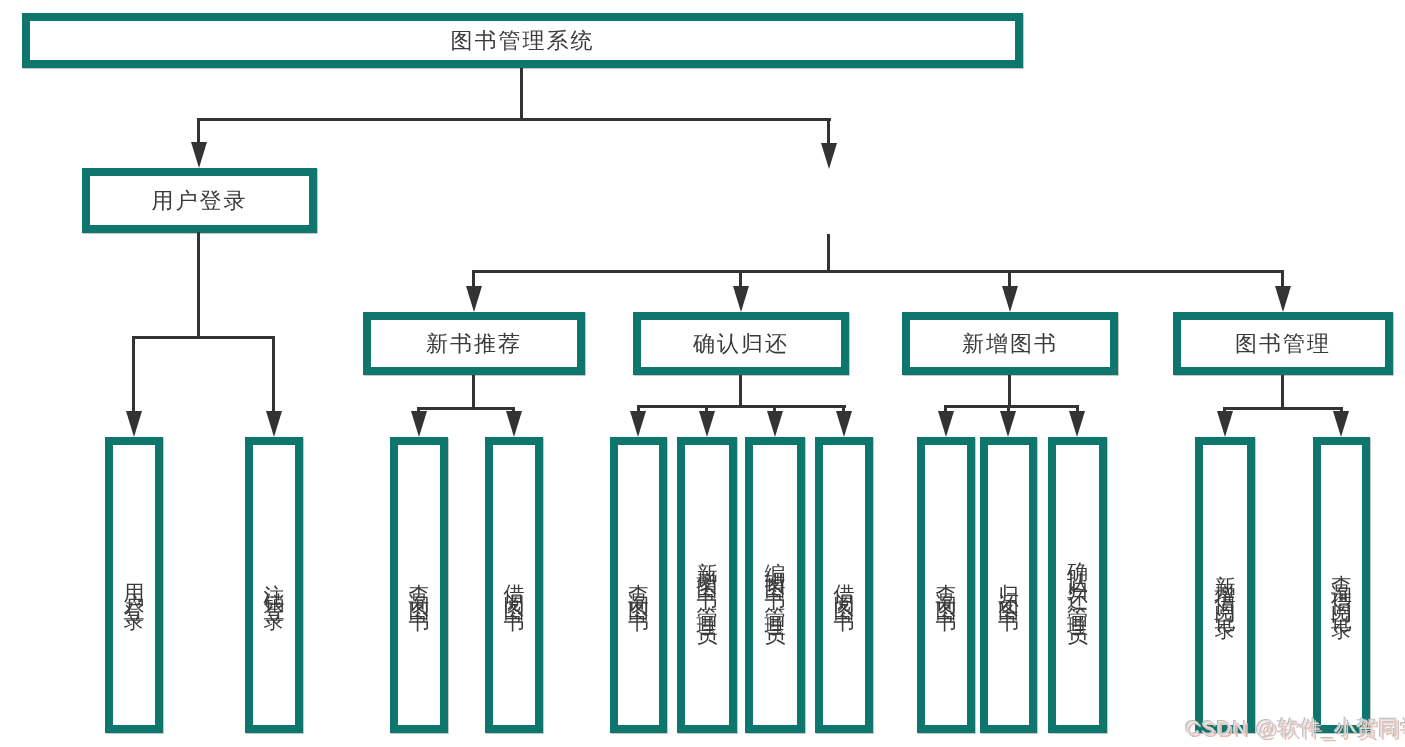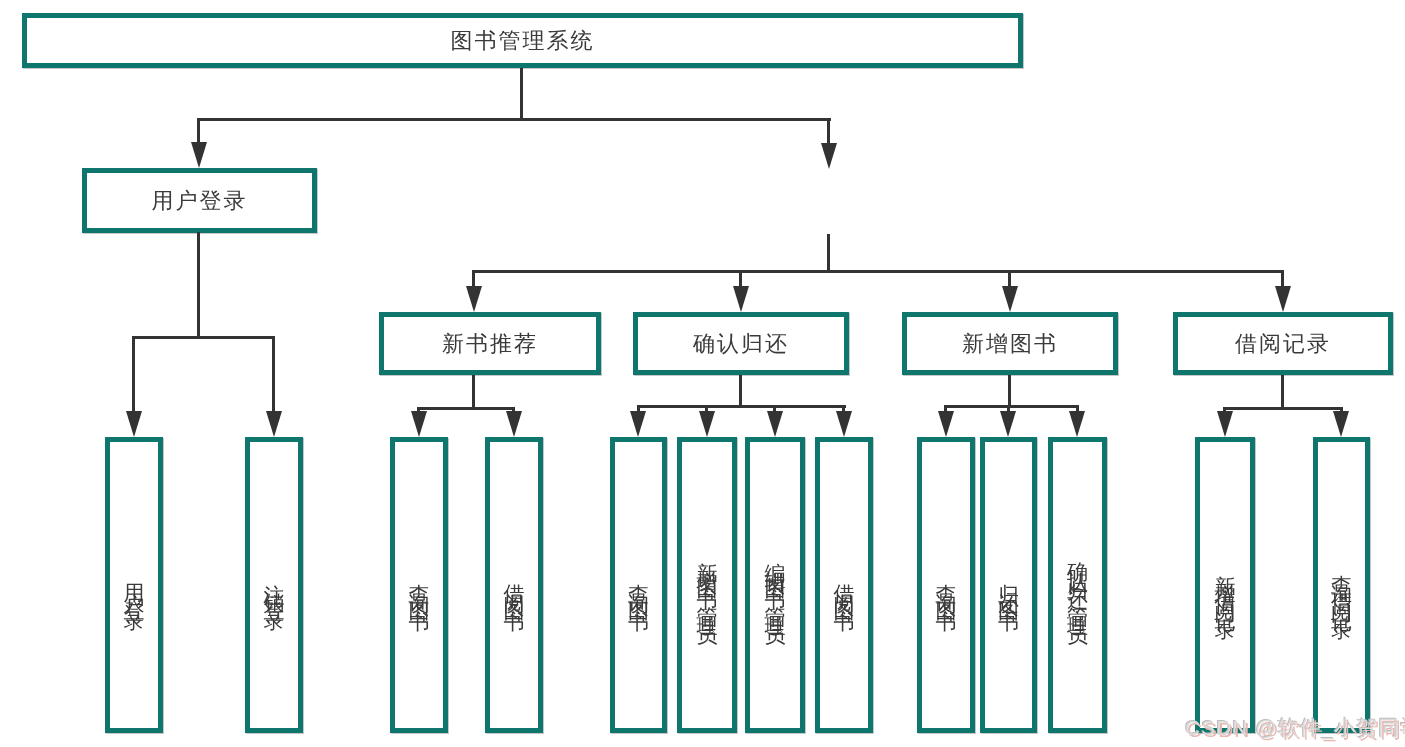--- a/index.html
+++ b/index.html
@@ -1,21 +1,21 @@
 <!DOCTYPE html>
 <html><head>
 <meta charset="utf-8">
 <style>
   html,body{margin:0;padding:0;background:#fff;}
   .canvas{
     position:relative;width:1405px;height:747px;background:#ffffff;
     font-family:"Liberation Sans","DejaVu Sans",sans-serif;color:#3a3a3a;overflow:hidden;
   }
   .box{
-    position:absolute;border:5px solid #0f766e;background:#fff;box-sizing:border-box;
+    position:absolute;border:8px solid #0f766e;background:#fff;box-sizing:border-box;
     display:flex;align-items:center;justify-content:center;
     font-size:22px;letter-spacing:2px;
     box-shadow:1px 1px 0 rgba(130,130,130,.45);
   }
   .vtext{
     writing-mode:vertical-rl;text-orientation:mixed;
     font-size:21px;letter-spacing:9px;line-height:1.05;
   }
   .vl{position:absolute;width:3px;background:#333;}
   .hl{position:absolute;height:3px;background:#333;}
@@ -57,31 +57,31 @@
   <div class="hl" style="left:472px;top:270px;width:812px;"></div>
   <div class="vl" style="left:472px;top:270px;height:18px;"></div>
   <div class="ar" style="left:466px;top:286px;"></div>
   <div class="vl" style="left:739px;top:270px;height:18px;"></div>
   <div class="ar" style="left:733px;top:286px;"></div>
   <div class="vl" style="left:1008px;top:270px;height:18px;"></div>
   <div class="ar" style="left:1002px;top:286px;"></div>
   <div class="vl" style="left:1281px;top:270px;height:18px;"></div>
   <div class="ar" style="left:1275px;top:286px;"></div>
 
-  <div class="box" style="left:363px;top:312px;width:222px;height:63px;margin-left:16px;">
+  <div class="box" style="left:363px;top:312px;width:222px;height:63px;">
     <span>新书推荐</span>
   </div>
   <div class="box" style="left:633px;top:312px;width:216px;height:63px;">
     <span>确认归还</span>
   </div>
   <div class="box" style="left:902px;top:312px;width:216px;height:63px;">
     <span>新增图书</span>
   </div>
   <div class="box" style="left:1173px;top:312px;width:220px;height:63px;">
-    <span>借阅记录</span>
+    <span>图书管理</span>
   </div>
 
   <div class="vl" style="left:472px;top:375px;height:32px;"></div>
   <div class="hl" style="left:417px;top:407px;width:98px;"></div>
   <div class="vl" style="left:417px;top:407px;height:8px;"></div>
   <div class="ar" style="left:411px;top:411px;"></div>
   <div class="vl" style="left:512px;top:407px;height:8px;"></div>
   <div class="ar" style="left:506px;top:411px;"></div>
 
   <div class="vl" style="left:739px;top:375px;height:30px;"></div>

